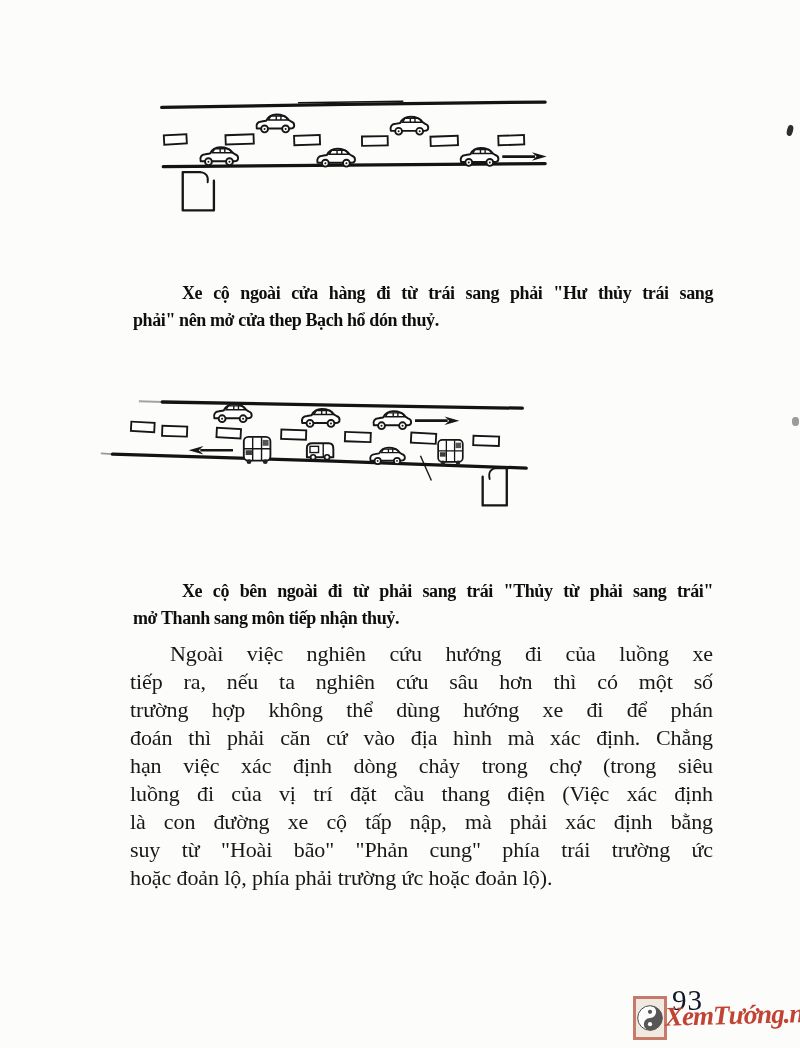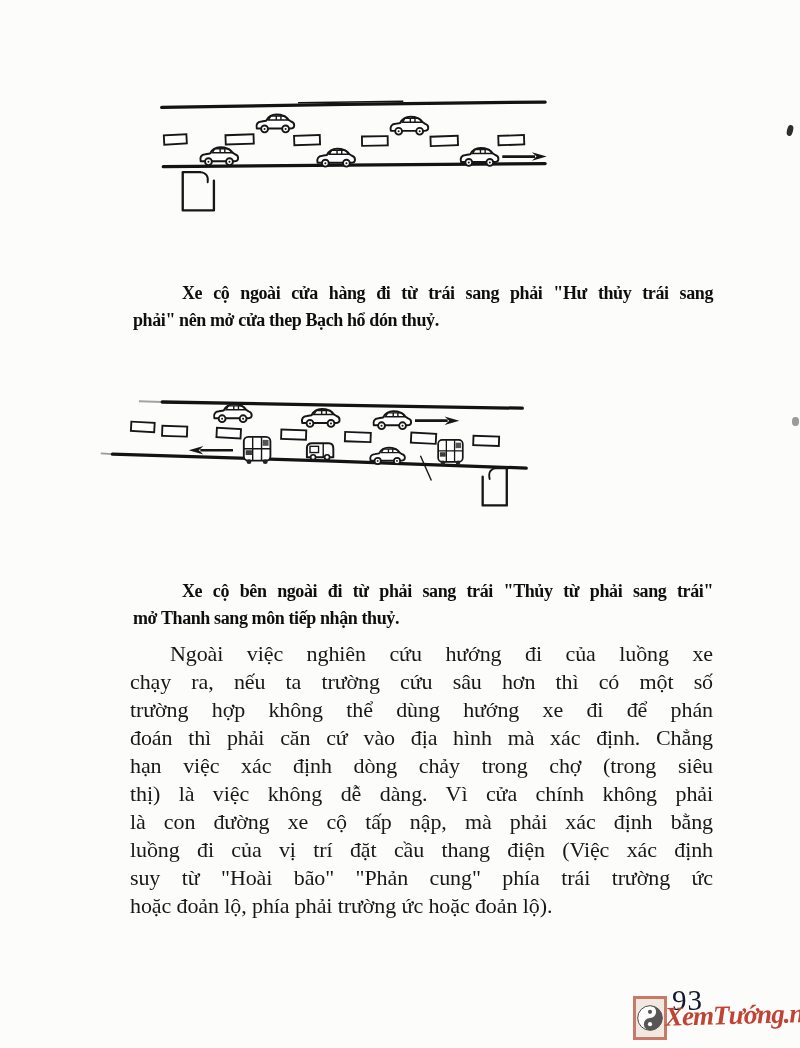--- a/index.html
+++ b/index.html
@@ -153,27 +153,26 @@
     </g>
   </svg>
 
   <div class="caption" id="caption2">
     <div class="cap-l1">Xe cộ bên ngoài đi từ phải sang trái "Thủy từ phải sang trái"</div>
     <div class="cap-l2">mở Thanh sang môn tiếp nhận thuỷ.</div>
   </div>
 
   <div class="body-text">
     <div class="bline first">Ngoài việc nghiên cứu hướng đi của luồng xe</div>
-    <div class="bline">chạy ra, nếu ta trường cứu sâu hơn thì có một số</div>
+    <div class="bline">tiếp ra, nếu ta nghiên cứu sâu hơn thì có một số</div>
     <div class="bline">trường hợp không thể dùng hướng xe đi để phán</div>
     <div class="bline">đoán thì phải căn cứ vào địa hình mà xác định. Chẳng</div>
     <div class="bline">hạn việc xác định dòng chảy trong chợ (trong siêu</div>
-    <div class="bline">thị) là việc không dễ dàng. Vì cửa chính không phải</div>
+    <div class="bline">luồng đi của vị trí đặt cầu thang điện (Việc xác định</div>
     <div class="bline">là con đường xe cộ tấp nập, mà phải xác định bằng</div>
-    <div class="bline">luồng đi của vị trí đặt cầu thang điện (Việc xác định</div>
     <div class="bline">suy từ "Hoài bão" "Phản cung" phía trái trường ức</div>
     <div class="bline last">hoặc đoản lộ, phía phải trường ức hoặc đoản lộ).</div>
   </div>
 
   <div class="page-number">93</div>
 
   <div class="watermark">
     <svg class="wm-icon" width="34" height="44" viewBox="0 0 34 44">
       <rect x="1.5" y="1.5" width="31" height="41" fill="#f1e8e0" stroke="#c87a6a" stroke-width="3"></rect>
       <circle cx="17" cy="22" r="12.3" fill="#fdfdfd" stroke="#4a4a4a" stroke-width="1"></circle>

